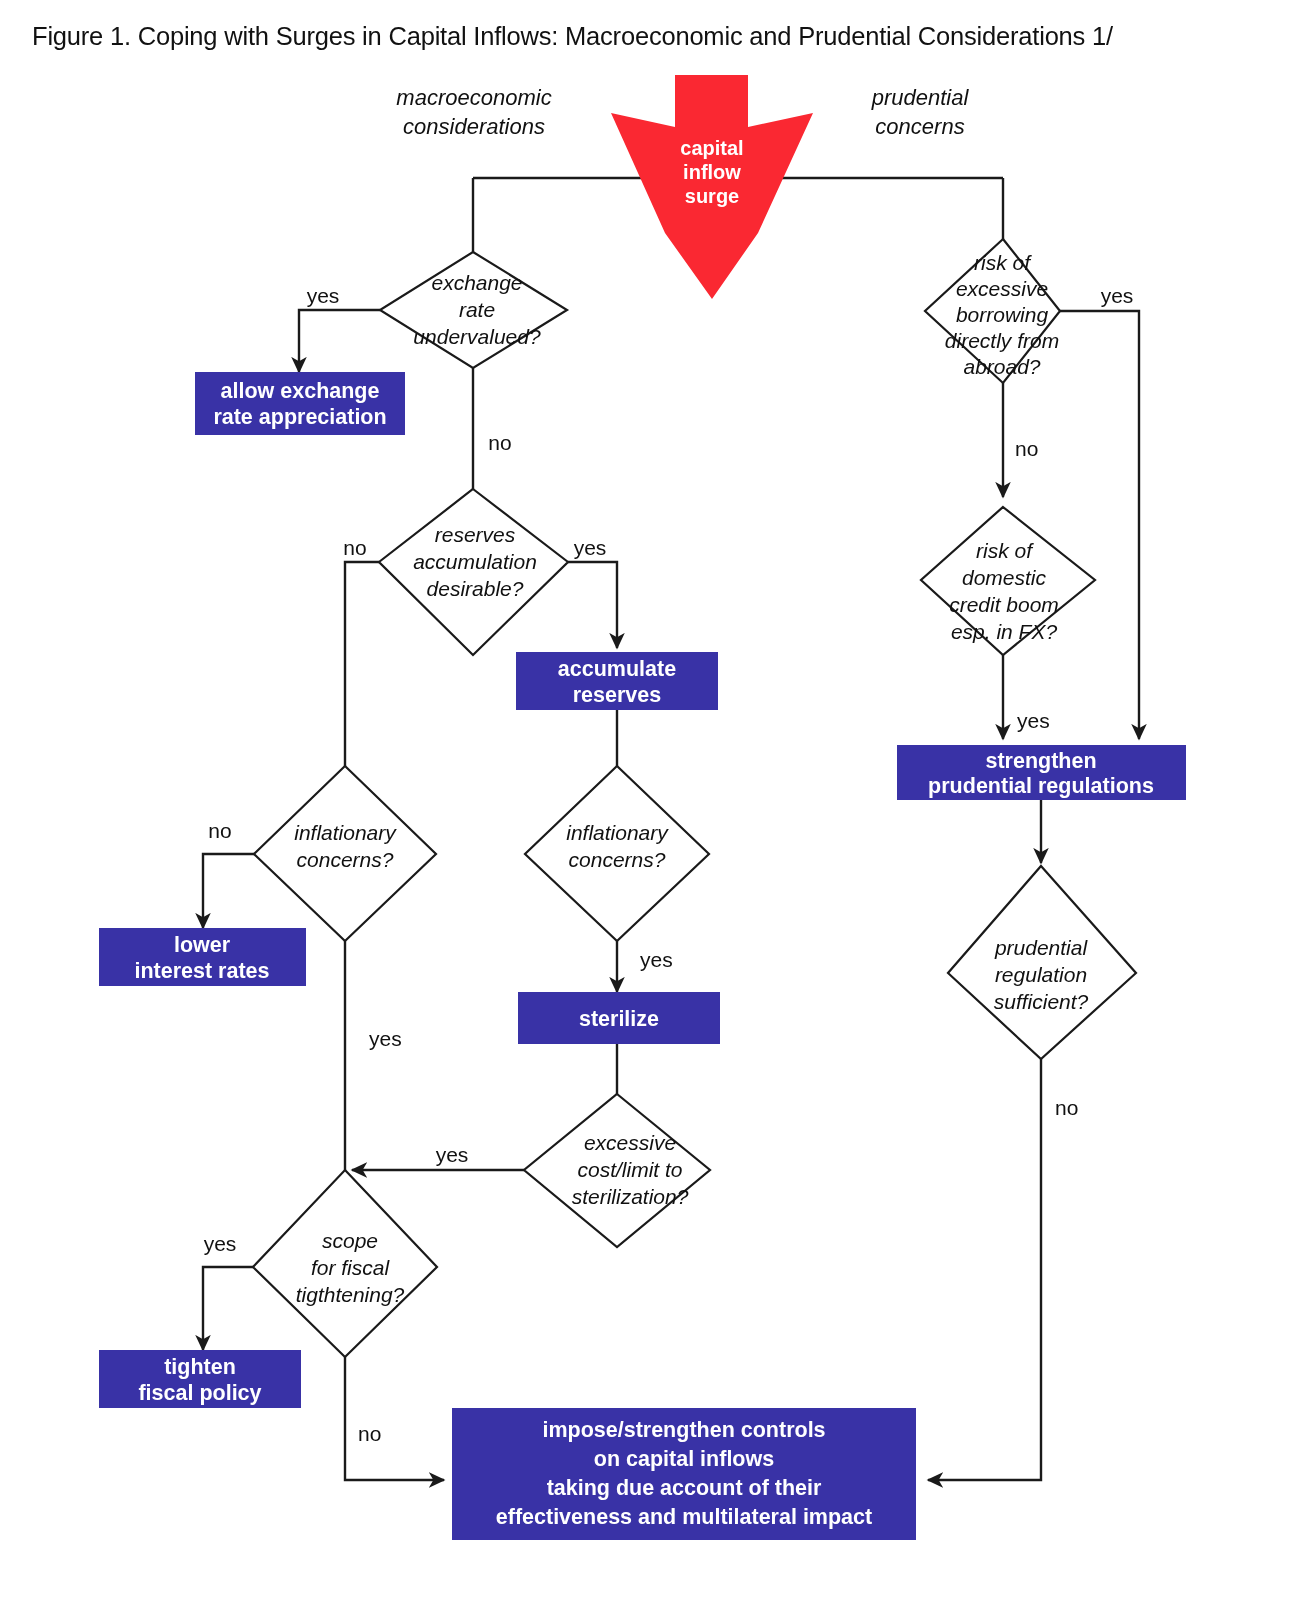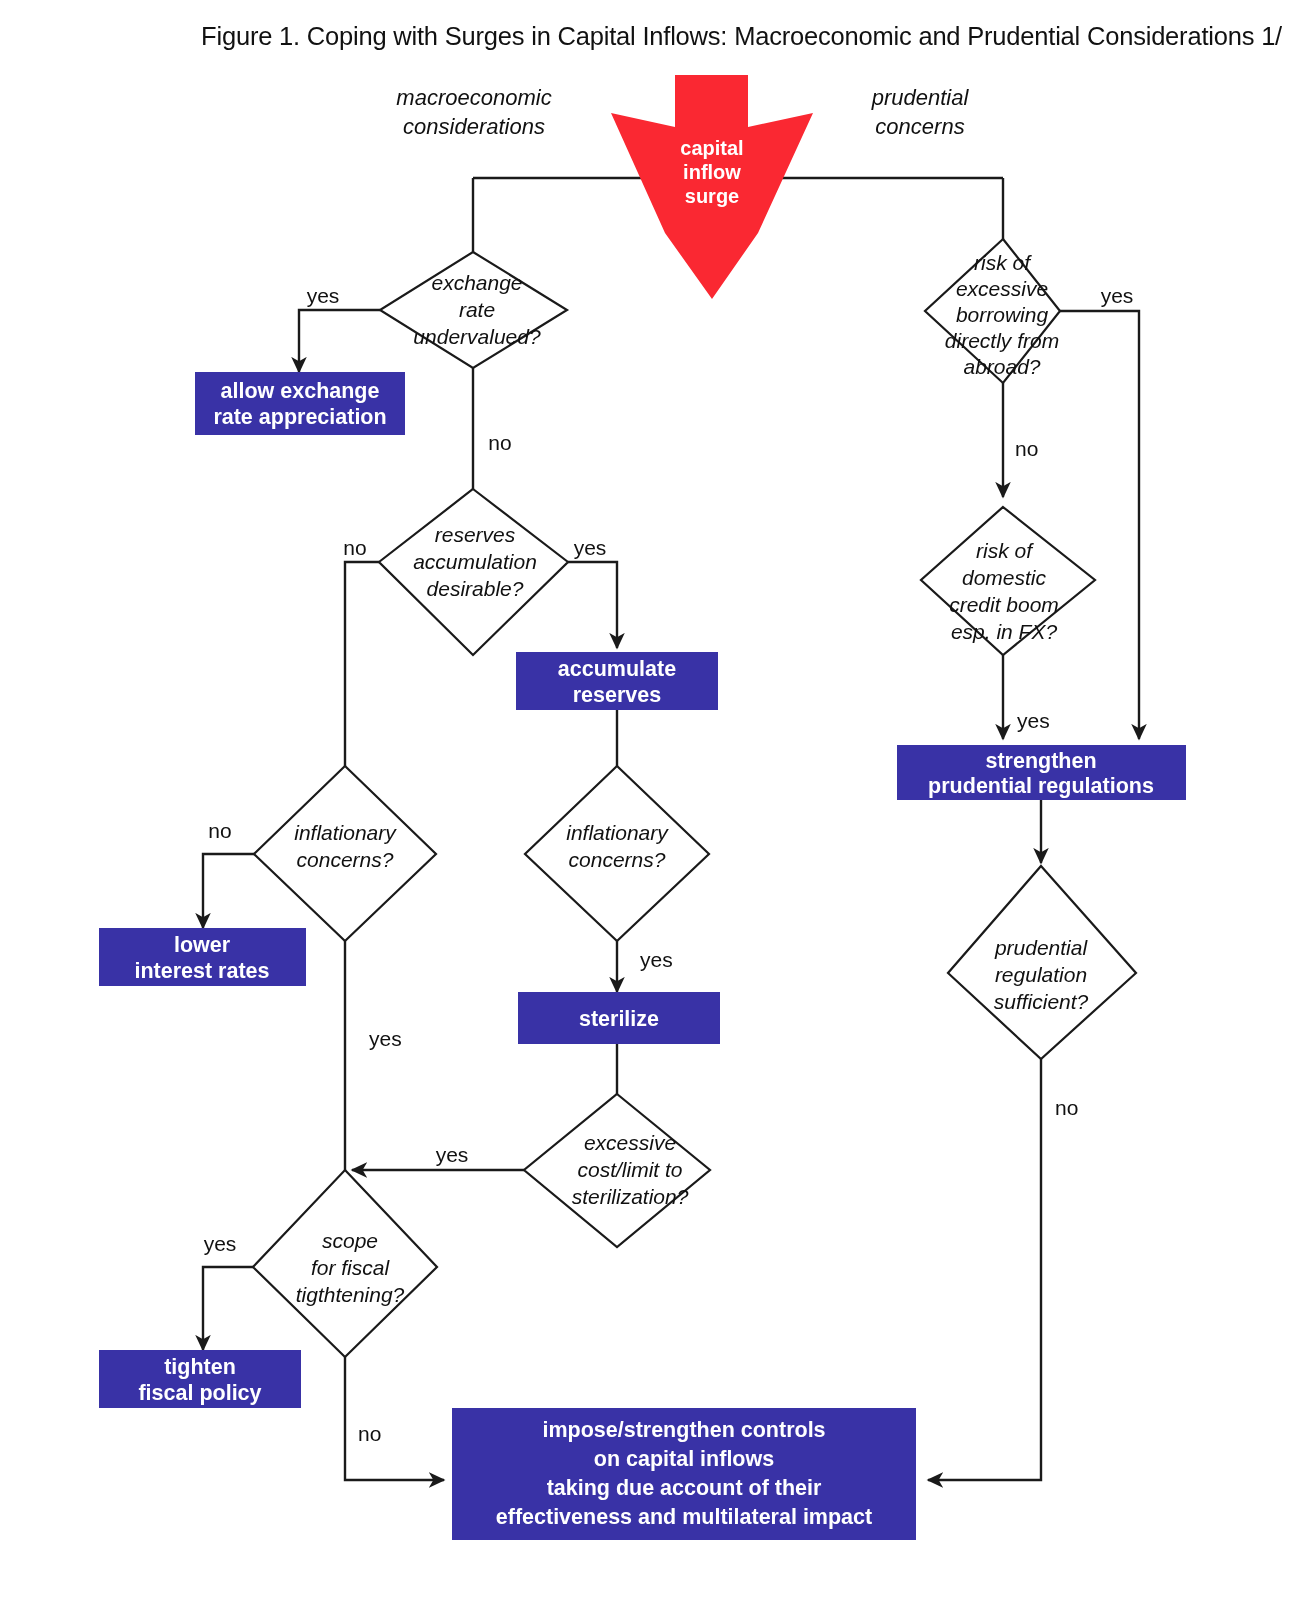--- a/index.html
+++ b/index.html
@@ -1,17 +1,17 @@
 <!DOCTYPE html>
 <html><head>
 <meta charset="utf-8">
 <style>
   html,body{margin:0;padding:0;background:#fff;}
   body{width:1304px;height:1600px;font-family:"Liberation Sans",sans-serif;position:relative;overflow:hidden;}
-  #fig{position:absolute;inset:0;width:1136px;height:1600px;text-align:right;}
+  #fig{position:absolute;inset:0;width:1136px;height:1600px;}
   .fig-title{
     position:absolute;left:32px;top:22px;width:1250px;
     font-size:25.5px;color:#111;font-family:"Liberation Sans",sans-serif;
     letter-spacing:-0.2px;white-space:nowrap;
   }
   svg{position:absolute;left:0;top:0;}
   .edge{stroke:#1a1a1a;stroke-width:2.4;fill:none;stroke-linecap:butt;stroke-linejoin:miter;}
   .dia{fill:#ffffff;stroke:#1a1a1a;stroke-width:2.2;}
   .dia-txt{font-family:"Liberation Sans",sans-serif;font-style:italic;font-size:21px;fill:#111;text-anchor:middle;}
   .lbl{font-family:"Liberation Sans",sans-serif;font-size:21px;fill:#111;}

